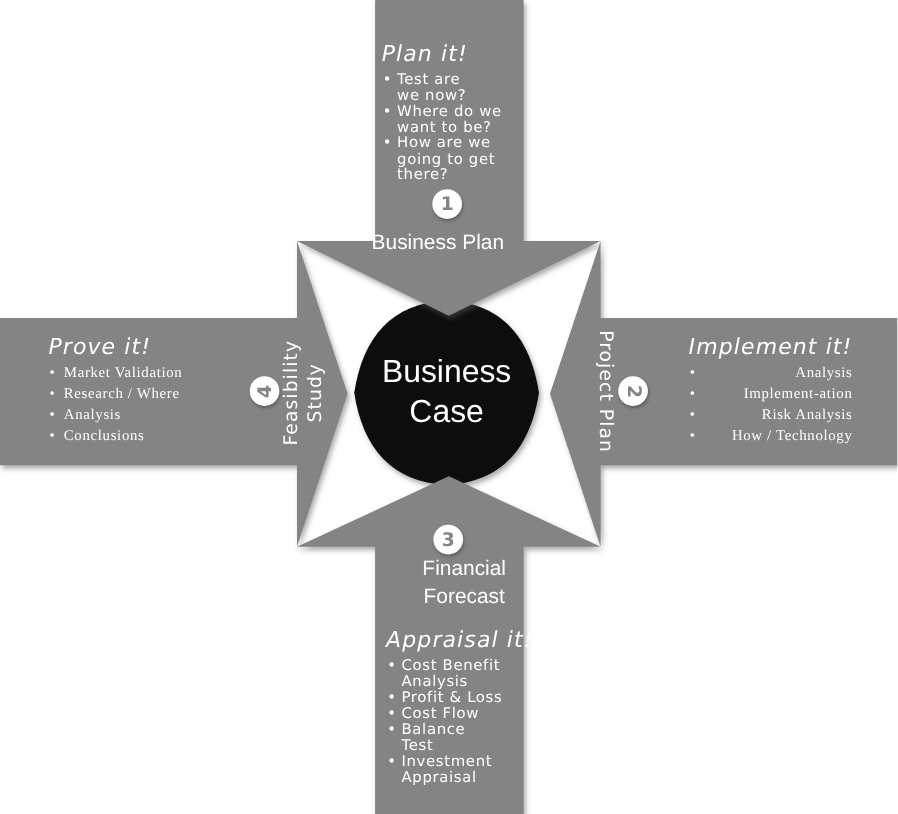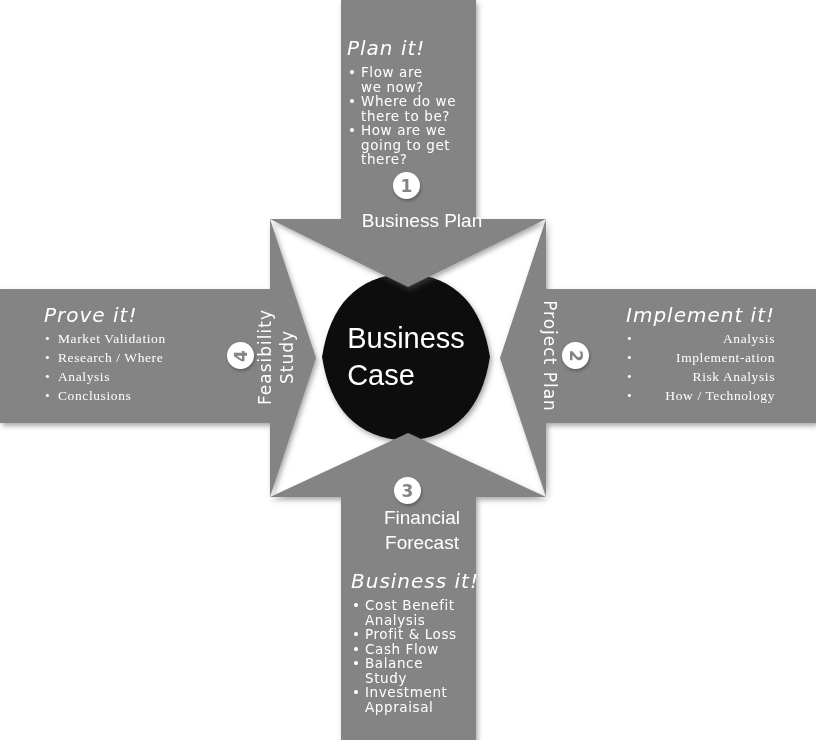--- a/index.html
+++ b/index.html
@@ -40,26 +40,26 @@
   .vlabel{
     position:absolute;font-size:17px;letter-spacing:1px;line-height:1.3;
     text-align:center;white-space:pre-line;color:var(--text-white);
   }
   .vlabel.ccw{transform:translate(-50%,-50%) rotate(-90deg);}
   .vlabel.cw{transform:translate(-50%,-50%) rotate(90deg);}
   .center-label{
     position:absolute;left:406px;top:357px;
     transform:translate(-50%,-50%);
     font-family:"Liberation Sans",sans-serif;font-size:29px;line-height:1.28;
-    text-align:left;white-space:pre-line;color:var(--text-white);
+    text-align:center;white-space:pre-line;color:var(--text-white);
   }
   
   .top-block{left:347px;top:36px;}
   .badge-1{left:393px;top:172px;}
-  .label-business-plan{left:322px;top:208px;width:200px;}
+  .label-business-plan{left:298px;top:208px;width:200px;}
   .left-block{left:44px;top:303px;}
   .badge-4{left:227px;top:342px;}
   .label-feasibility{left:276px;top:357px;}
   .badge-2{left:562px;top:342px;}
   .label-project-plan{left:550px;top:356px;}
   .right-block{left:626px;top:303px;text-align:right;}
   .badge-3{left:394px;top:477px;}
   .label-financial{left:322px;top:505px;width:200px;}
   .bottom-block{left:351px;top:569px;}
 </style>
@@ -83,24 +83,24 @@
     <polygon points="0,289 270,289 270,219 316,358 270,497 270,423 0,423" style="fill:var(--arm-gray)" filter="url(#soft)"></polygon>
     <polygon points="816,289 546,289 546,219 500,358 546,497 546,423 816,423" style="fill:var(--arm-gray)" filter="url(#soft)"></polygon>
   </svg>
 
   <div class="center-label">Business
 Case</div>
 
   <div class="txt top-block">
     <div class="heading">Plan it!</div>
     <div>
-      <div class="bullet">Flow are
+      <div class="bullet">Test are
 we now?</div>
       <div class="bullet">Where do we
-there to be?</div>
+want to be?</div>
       <div class="bullet">How are we
 going to get
 there?</div>
     </div>
   </div>
   <div class="badge badge-1">
     <span>1</span>
   </div>
   <div class="txt axis-label label-business-plan">Business Plan</div>
 
@@ -132,26 +132,26 @@
     <span class="rot90">2</span>
   </div>
   <div class="vlabel cw label-project-plan">Project Plan</div>
 
   <div class="badge badge-3">
     <span>3</span>
   </div>
   <div class="txt axis-label label-financial">Financial
 Forecast</div>
   <div class="txt bottom-block">
-    <div class="heading">Business it!</div>
+    <div class="heading">Appraisal it!</div>
     <div>
       <div class="bullet">Cost Benefit
 Analysis</div>
       <div class="bullet">Profit &amp; Loss</div>
-      <div class="bullet">Cash Flow</div>
+      <div class="bullet">Cost Flow</div>
       <div class="bullet">Balance
-Study</div>
+Test</div>
       <div class="bullet">Investment
 Appraisal</div>
     </div>
   </div>
 
 </div>
 
 </body></html>

